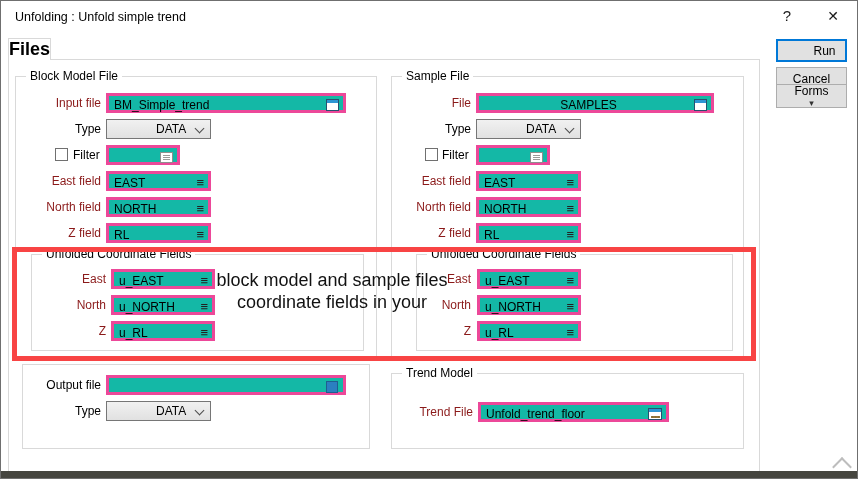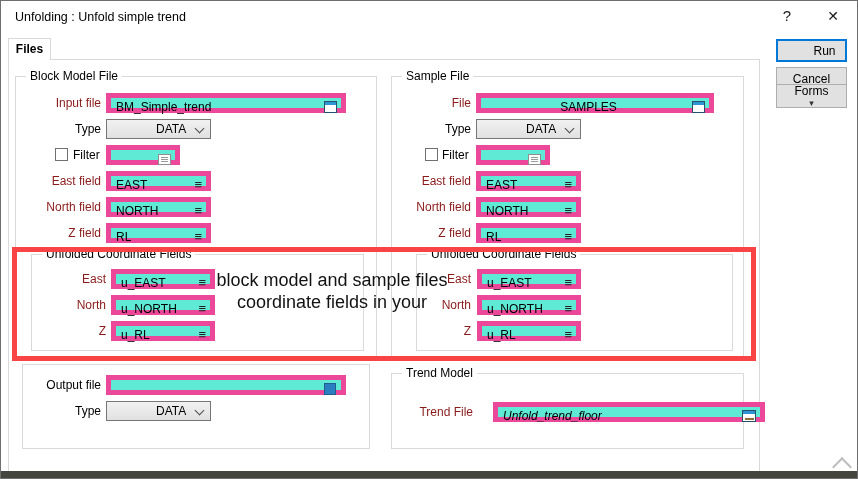--- a/index.html
+++ b/index.html
@@ -8,36 +8,36 @@
   .titlebar{position:absolute;left:0;top:0;width:100%;height:32px;background:#fff;}
   .title{position:absolute;left:14px;top:0;line-height:32px;font-size:12.5px;color:#000;}
   .tb-btn{position:absolute;top:0;width:24px;height:30px;text-align:center;line-height:30px;
           font-size:15px;color:#1a1a1a;cursor:default;}
   .help-btn{left:774px;}
   .close-btn{left:820px;font-size:14px;}
   .tabpage{position:absolute;left:7px;top:58px;width:752px;height:413px;border:1px solid #d9d9d9;
            background:#fff;box-sizing:border-box;}
   .tab{position:absolute;left:7px;top:37px;width:43px;height:22px;background:#fff;
        border:1px solid #d9d9d9;border-bottom:none;z-index:2;text-align:center;box-sizing:border-box;}
-  .tab span{font-size:12px;font-weight:bold;line-height:21px;color:#000;}
+  .tab span{font-size:18px;font-weight:bold;line-height:21px;color:#000;}
   .btn{position:absolute;left:775px;width:71px;background:#e1e1e1;border:1px solid #adadad;
        font-size:12px;color:#000;display:flex;align-items:center;justify-content:center;
        box-sizing:border-box;cursor:default;}
   .btn-run{top:38px;height:23px;border:2px solid #0078d7;padding-left:32px;}
   .btn-cancel{top:66px;height:23px;}
   .btn-forms{top:83px;height:24px;padding:0;flex-direction:column;}
   .btn-forms .flabel{flex:1;text-align:center;}
   .btn-forms .fdivider{width:1px;align-self:stretch;background:#adadad;}
   .btn-forms .farrow{width:16px;text-align:center;font-size:9px;color:#333;}
   .group{position:absolute;border:1px solid #d9d9d9;background:transparent;box-sizing:border-box;}
   .gtitle{position:absolute;top:-8px;left:10px;background:#fff;padding:0 4px;font-size:12px;color:#000;}
   .lbl{position:absolute;font-size:12px;color:#000;text-align:right;line-height:20px;white-space:nowrap;}
   .lbl.red{color:#8b1a1a;}
   .lbl.plain{text-align:left;}
-  .field{position:absolute;height:20px;background:#5eead4;border:5px solid #ec4899;box-sizing:border-box;}
+  .field{position:absolute;height:20px;background:#14b8a6;border:3px solid #ec4899;box-sizing:border-box;}
   .field .val{display:block;padding:0 18px 0 5px;font-size:12px;line-height:18px;color:#000;
               white-space:nowrap;overflow:hidden;}
   .combo{position:absolute;height:20px;background:linear-gradient(#f1f1f1,#e1e1e1);
          border:1px solid #767676;box-sizing:border-box;padding-left:44px;}
   .combo .val{display:block;padding:0 18px 0 5px;font-size:12px;line-height:18px;color:#000;}
   .cv{position:absolute;right:7px;top:5px;width:6px;height:6px;border-right:1.4px solid #4d4d4d;
       border-bottom:1.4px solid #4d4d4d;transform:rotate(45deg);}
   .bars{position:absolute;right:4px;top:0;font-size:13px;line-height:18px;color:#222;}
   .checkbox{position:absolute;width:13px;height:13px;border:1px solid #707070;background:#fff;
             box-sizing:border-box;}
@@ -215,21 +215,21 @@
   <span class="lbl red" style="left:405px;top:320px;width:65px;">Z</span>
   <div class="field" style="left:476px;top:320px;width:104px;">
     <span class="val">u_RL</span>
     <span class="bars">≡</span>
   </div>
 
   <div class="group" style="left:390px;top:372px;width:353px;height:76px;padding-left:47px;">
     <span class="gtitle">Trend Model</span>
   </div>
   <span class="lbl red" style="left:388px;top:401px;width:84px;">Trend File</span>
-  <div class="field" style="left:492px;top:401px;width:272px;font-style:italic;">
+  <div class="field" style="left:477px;top:401px;width:191px;">
     <span class="val">Unfold_trend_floor</span>
     <span class="ic-windots"></span>
   </div>
 
   <div class="red-rect"></div>
   <div class="annotation">
     <div>block model and sample files</div>
     <div>coordinate fields in your</div>
   </div>
 

